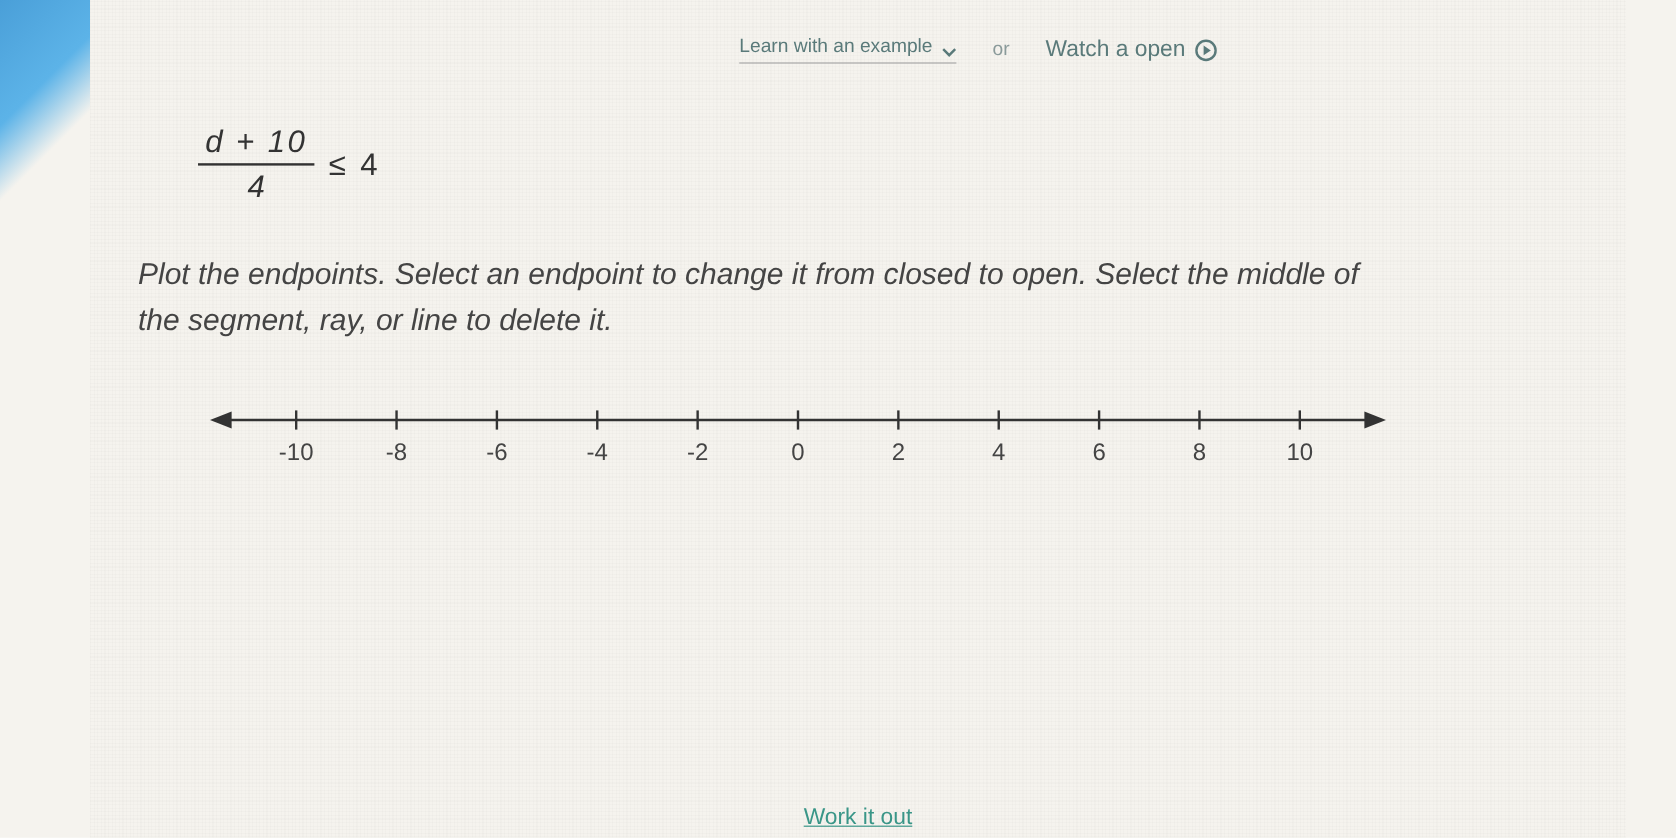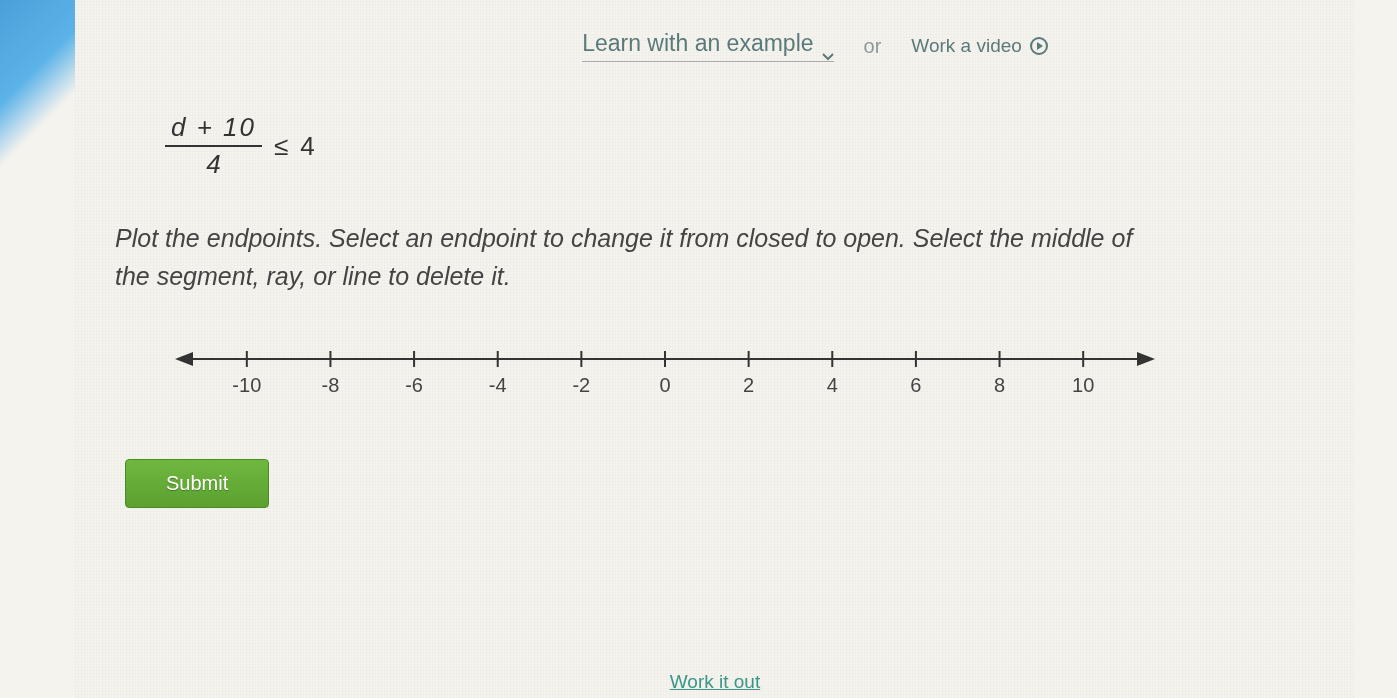--- a/index.html
+++ b/index.html
@@ -27,32 +27,32 @@
       display: flex;
       justify-content: center;
       align-items: center;
       gap: 30px;
       margin-bottom: 50px;
       padding-top: 10px;
       padding-left: 200px;
     }
     .learn-link {
       color: #5a7a7a;
-      font-size: 23px;
+      font-size: 16px;
       font-weight: 500;
       border-bottom: 1px solid #aaa;
       padding-bottom: 4px;
       display: flex;
       align-items: center;
       gap: 8px;
       cursor: pointer;
     }
     .or-text {
       color: #8a9a9a;
-      font-size: 20px;
+      font-size: 16px;
     }
     .video-link {
       color: #5a7a7a;
       font-size: 19px;
       font-weight: 500;
       display: flex;
       align-items: center;
       gap: 8px;
       cursor: pointer;
     }
@@ -176,21 +176,21 @@
     <div class="learn-link">
       <span>Learn with an example</span>
       <span class="chevron-down">
         <svg viewBox="0 0 12 8" width="12" height="8">
             <path d="M1 1 L6 6 L11 1" stroke="#5a7a7a" stroke-width="2" fill="none"></path>
           </svg>
       </span>
     </div>
     <span class="or-text">or</span>
     <div class="video-link">
-      <span>Work a video</span>
+      <span>Watch a open</span>
       <span class="play-circle">
         <span class="play-triangle"></span>
       </span>
     </div>
   </div>
 
 
   <div class="inequality">
     <span class="fraction">
       <span class="numerator">d + 10</span>
@@ -227,17 +227,16 @@
           <line x1="750.9090909090909" x2="750.9090909090909" y1="17" y2="33" stroke="#333" stroke-width="2"></line>
           <text x="750.9090909090909" y="58" class="tick-label">6</text>
           <line x1="834.5454545454545" x2="834.5454545454545" y1="17" y2="33" stroke="#333" stroke-width="2"></line>
           <text x="834.5454545454545" y="58" class="tick-label">8</text>
           <line x1="918.1818181818182" x2="918.1818181818182" y1="17" y2="33" stroke="#333" stroke-width="2"></line>
           <text x="918.1818181818182" y="58" class="tick-label">10</text>
         </g>
     </svg>
   </div>
 
-  <button class="submit-button">Submit</button>
 
   <div class="work-it-out">Work it out</div>
 
 </div>
 
 </body></html>

